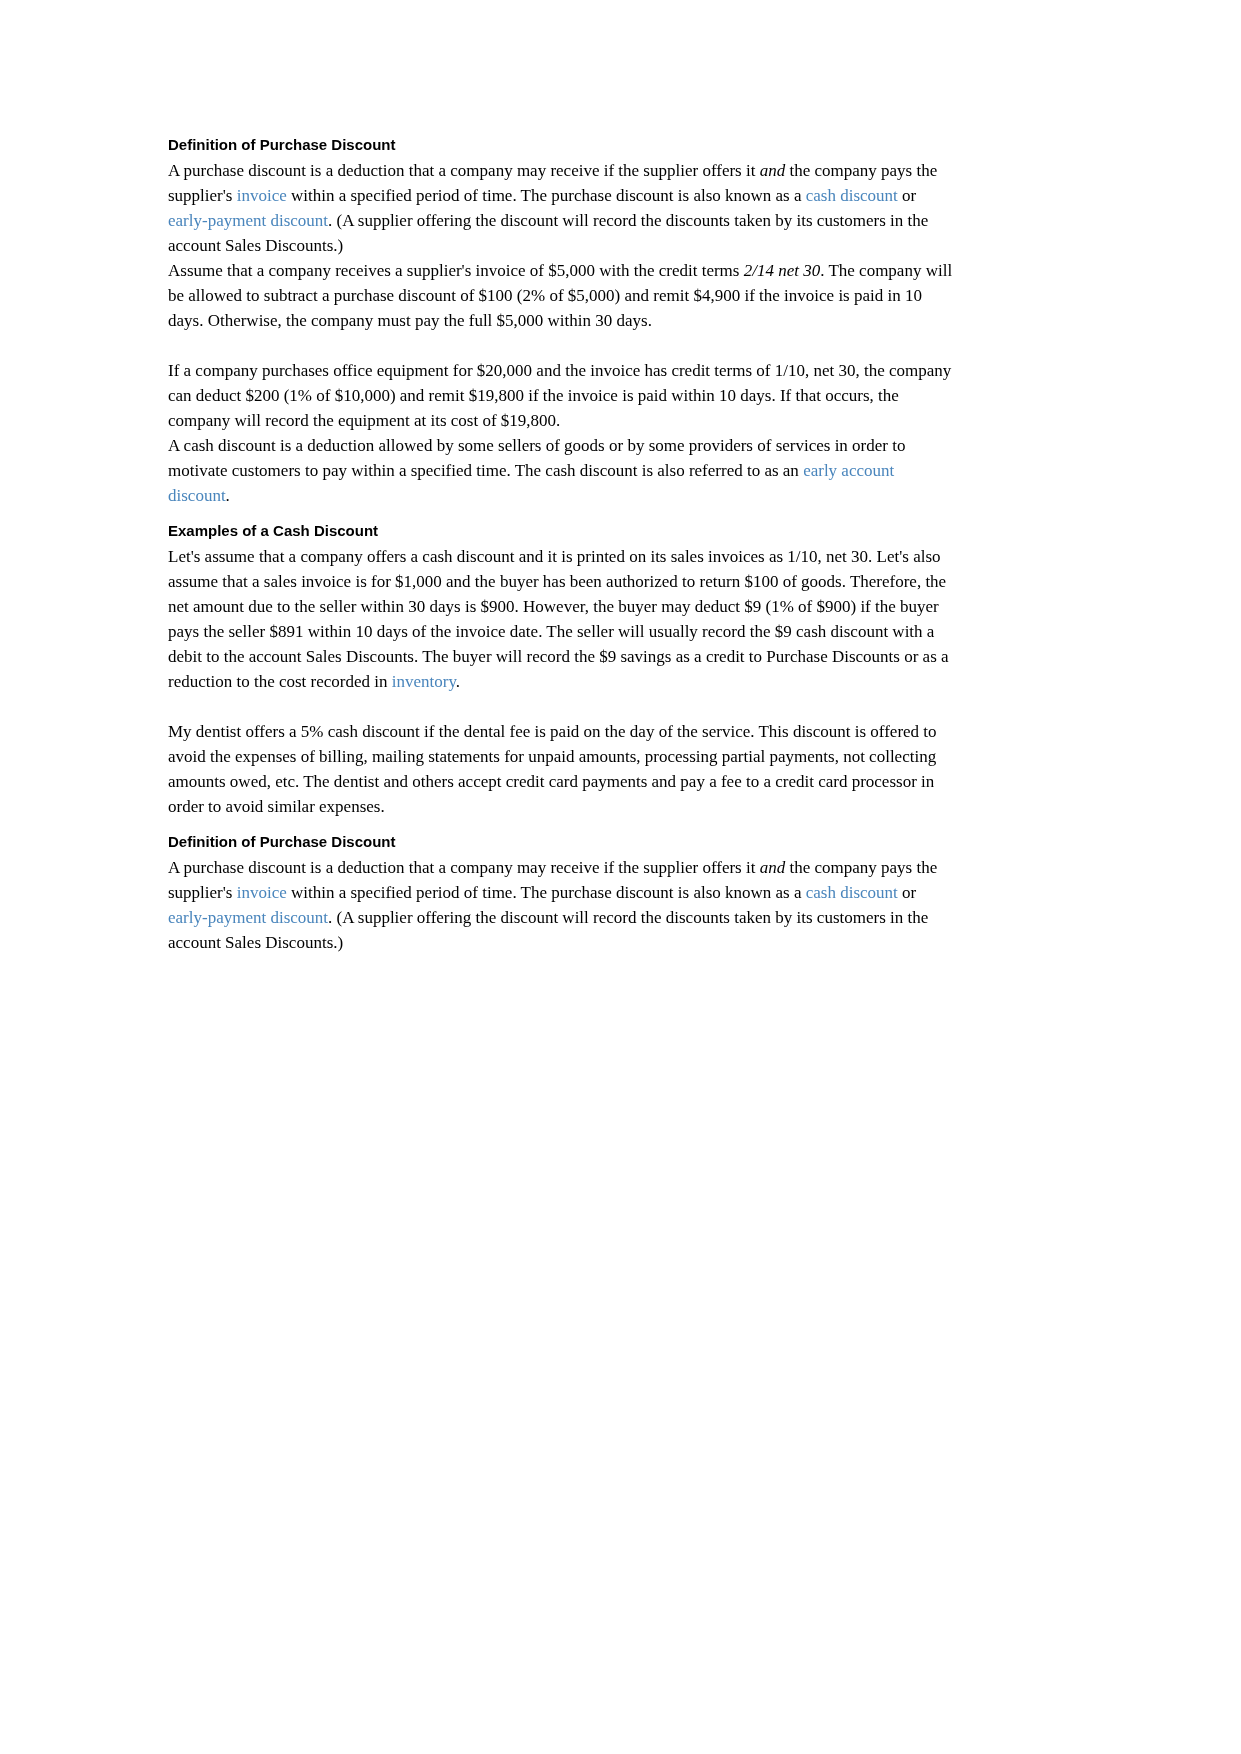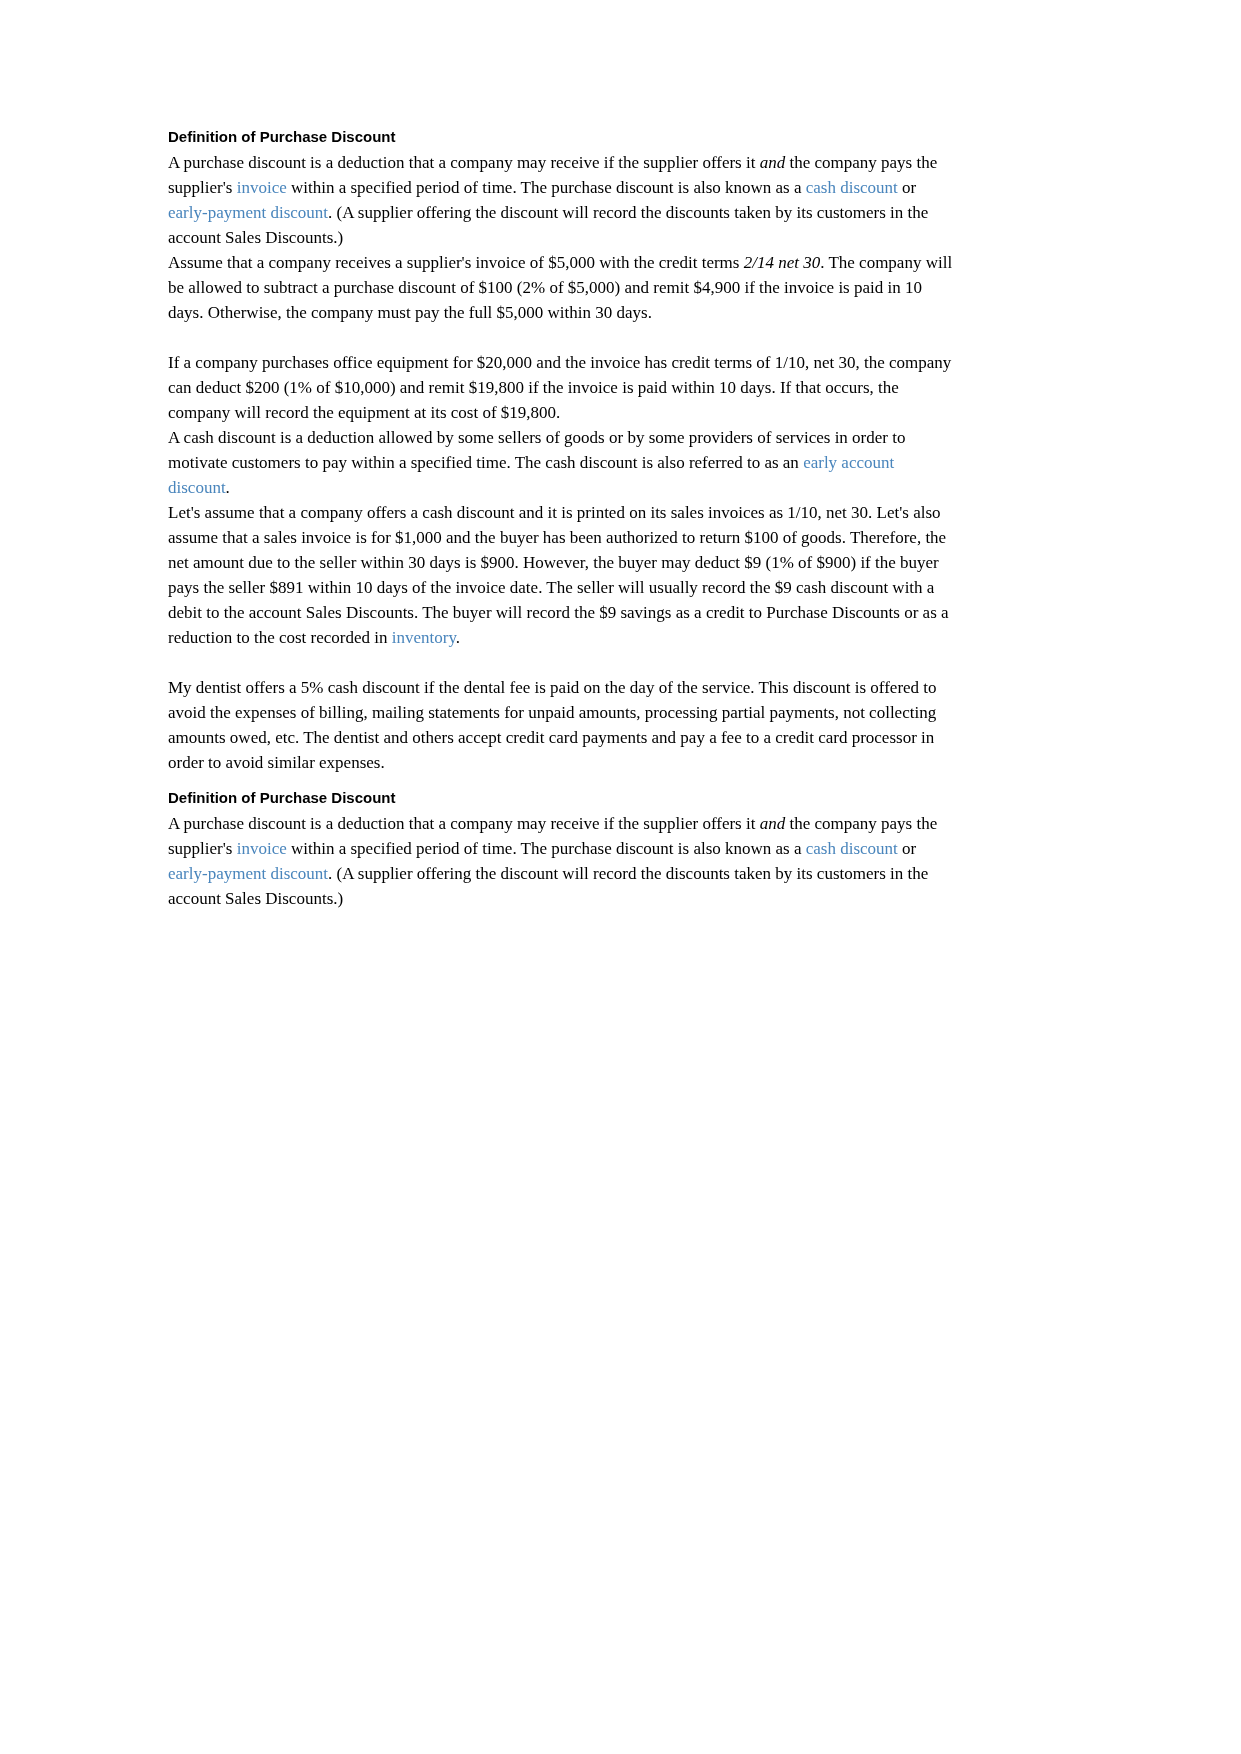--- a/index.html
+++ b/index.html
@@ -9,21 +9,21 @@
   }
   body {
     width: 1241px;
     height: 1754px;
     position: relative;
     font-family: "Liberation Serif", serif;
     color: #000000;
   }
   .page {
     position: absolute;
-    top: 128px;
+    top: 136px;
     left: 168px;
     width: 786px;
   }
   .sec-heading {
     font-family: "Liberation Sans", sans-serif;
     font-weight: bold;
     font-size: 15px;
     line-height: 18px;
     margin: 14px 0 4px 0;
     color: #000000;
@@ -57,20 +57,21 @@
       <p class="body-para"><span>A purchase discount is a deduction that a company may receive if the supplier offers it </span><em>and</em><span> the company pays the supplier's </span><a class="doc-link" href="#">invoice</a><span> within a specified period of time. The purchase discount is also known as a </span><a class="doc-link" href="#">cash discount</a><span> or </span><a class="doc-link" href="#">early-payment discount</a><span>. (A supplier offering the discount will record the discounts taken by its customers in the account Sales Discounts.)</span></p>
     </section>
     <section>
       <p class="body-para"><span>Assume that a company receives a supplier's invoice of $5,000 with the credit terms </span><em>2/14 net 30</em><span>. The company will be allowed to subtract a purchase discount of $100 (2% of $5,000) and remit $4,900 if the invoice is paid in 10 days. Otherwise, the company must pay the full $5,000 within 30 days.</span></p>
       <p class="body-para"><span>If a company purchases office equipment for $20,000 and the invoice has credit terms of 1/10, net 30, the company can deduct $200 (1% of $10,000) and remit $19,800 if the invoice is paid within 10 days. If that occurs, the company will record the equipment at its cost of $19,800.</span></p>
     </section>
     <section>
       <p class="body-para"><span>A cash discount is a deduction allowed by some sellers of goods or by some providers of services in order to motivate customers to pay within a specified time. The cash discount is also referred to as an </span><a class="doc-link" href="#">early account discount</a><span>.</span></p>
     </section>
     <section>
+      <h2 class="sec-heading">Examples of a Cash Discount</h2>
       <p class="body-para"><span>Let's assume that a company offers a cash discount and it is printed on its sales invoices as 1/10, net 30. Let's also assume that a sales invoice is for $1,000 and the buyer has been authorized to return $100 of goods. Therefore, the net amount due to the seller within 30 days is $900. However, the buyer may deduct $9 (1% of $900) if the buyer pays the seller $891 within 10 days of the invoice date. The seller will usually record the $9 cash discount with a debit to the account Sales Discounts. The buyer will record the $9 savings as a credit to Purchase Discounts or as a reduction to the cost recorded in </span><a class="doc-link" href="#">inventory</a><span>.</span></p>
       <p class="body-para"><span>My dentist offers a 5% cash discount if the dental fee is paid on the day of the service. This discount is offered to avoid the expenses of billing, mailing statements for unpaid amounts, processing partial payments, not collecting amounts owed, etc. The dentist and others accept credit card payments and pay a fee to a credit card processor in order to avoid similar expenses.</span></p>
     </section>
     <section>
       <h2 class="sec-heading">Definition of Purchase Discount</h2>
       <p class="body-para"><span>A purchase discount is a deduction that a company may receive if the supplier offers it </span><em>and</em><span> the company pays the supplier's </span><a class="doc-link" href="#">invoice</a><span> within a specified period of time. The purchase discount is also known as a </span><a class="doc-link" href="#">cash discount</a><span> or </span><a class="doc-link" href="#">early-payment discount</a><span>. (A supplier offering the discount will record the discounts taken by its customers in the account Sales Discounts.)</span></p>
     </section>
   </div>
 
 </body></html>

